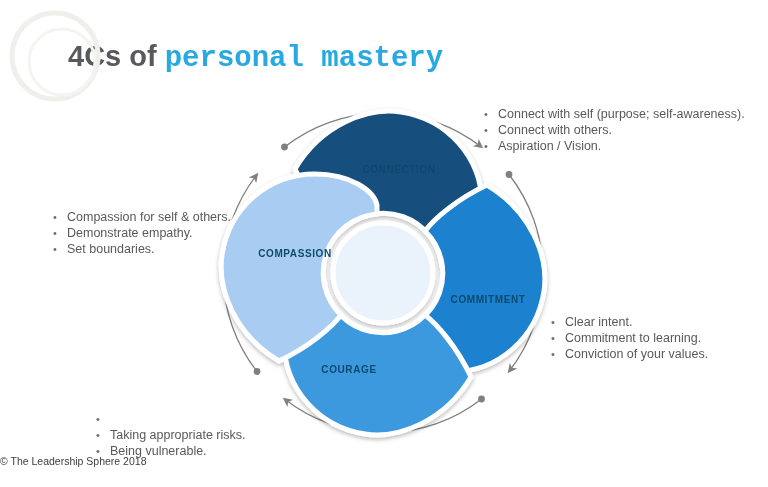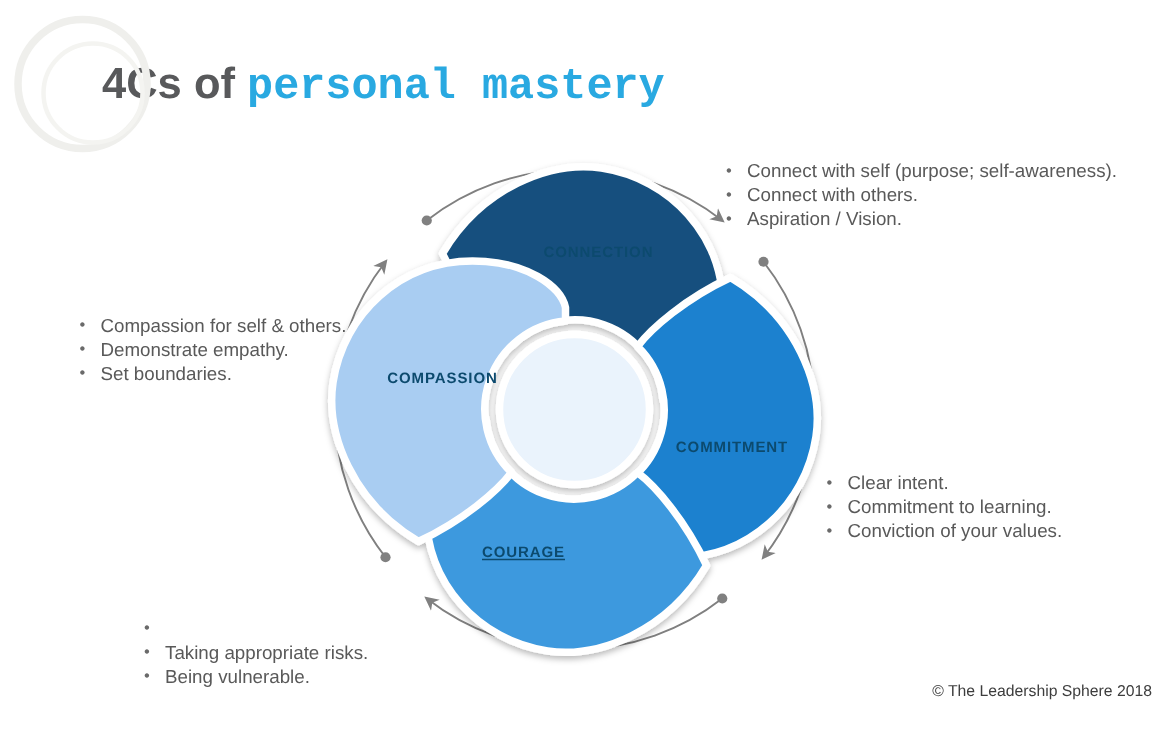--- a/index.html
+++ b/index.html
@@ -16,21 +16,21 @@
   .blade-label{
     position:absolute;transform:translate(-50%,-50%);
     color:#0c4a6e;font-size:10px;font-weight:bold;letter-spacing:0.6px;white-space:nowrap;
   }
   .notes{position:absolute;color:#595959;font-size:12.5px;line-height:15.8px;}
   .note-line{display:flex;align-items:flex-start;}
   .note-line .bullet{
     flex:0 0 auto;width:14px;color:#6a6a6a;font-size:11px;line-height:15.8px;
   }
   .footer{
-    position:absolute;left:0;right:0;top:455px;text-align:right;
+    position:absolute;left:0;right:0;top:455px;text-align:left;
     color:#3D3D3D;font-size:10.5px;
   }
 </style>
 </head>
 <body>
 
 <div class="slide">
 
   <div class="title">
     <span>4Cs of</span>
@@ -79,21 +79,21 @@
         <path transform="rotate(90)" d="M -88,-104 C -62,-148 -16,-166 18,-161 C 64,-154 99,-116 99,-68 C 99,-32 82,-9 68,-6 L 59,-6 A 59 59 0 0 0 -42,-42 C -54,-51 -74,-74 -88,-104 Z" fill="#1A81CF"></path>
         <path transform="rotate(180)" d="M -88,-104 C -62,-148 -16,-166 18,-161 C 64,-154 99,-116 99,-68 C 99,-32 82,-9 68,-6 L 59,-6 A 59 59 0 0 0 -42,-42 C -54,-51 -74,-74 -88,-104 Z" fill="#3E99DE"></path>
         <path transform="rotate(270)" d="M -88,-104 C -62,-148 -16,-166 18,-161 C 64,-154 99,-116 99,-68 C 99,-32 82,-9 68,-6 L 59,-6 A 59 59 0 0 0 -42,-42 C -54,-51 -74,-74 -88,-104 Z" fill="#A9CDF2"></path>
         <circle cx="0" cy="0" r="50" fill="#EAF3FC"></circle>
       </g>
     </g>
   </svg>
 
   <div class="blade-label" style="left:399px;top:169px;">CONNECTION</div>
   <div class="blade-label" style="left:488px;top:286px;margin-top:13px;">COMMITMENT</div>
-  <div class="blade-label" style="left:349px;top:369px;text-decoration:underline;">COURAGE</div>
+  <div class="blade-label" style="left:349px;top:369px;">COURAGE</div>
   <div class="blade-label" style="left:276px;top:253px;margin-left:19px;">COMPASSION</div>
 
   <div class="notes" style="left:484px;top:107px;width:278px;">
     <div class="note-line">
       <span class="bullet">•</span>
       <span>Connect with self (purpose; self-awareness).</span>
     </div>
     <div class="note-line">
       <span class="bullet">•</span>
       <span>Connect with others.</span>

